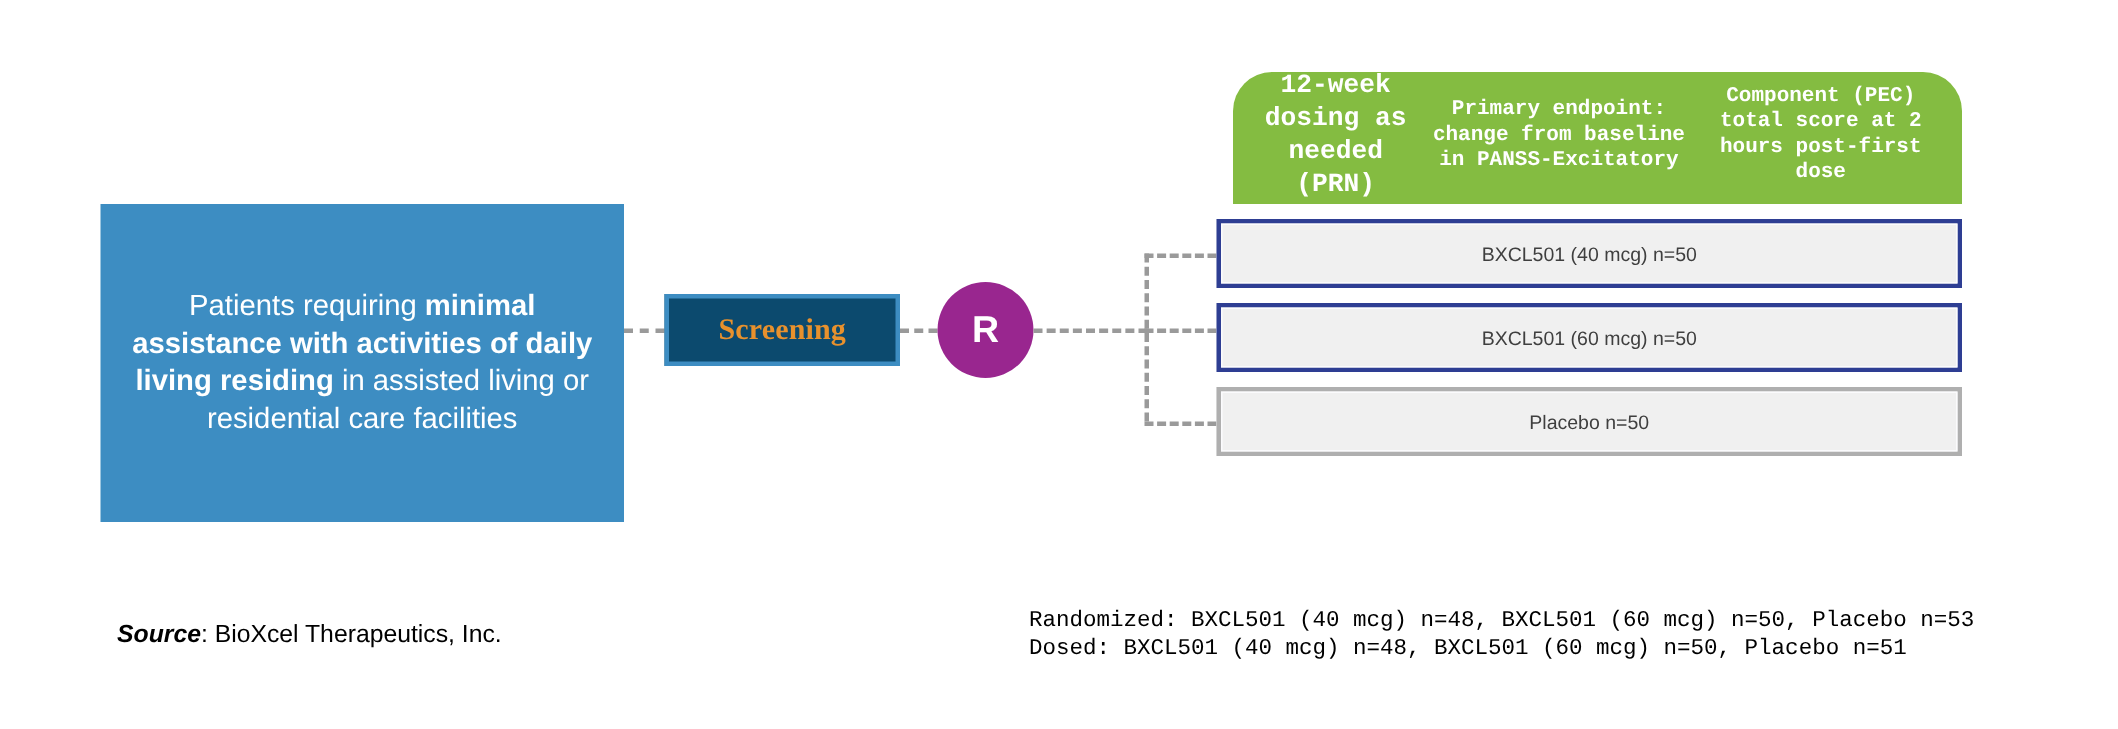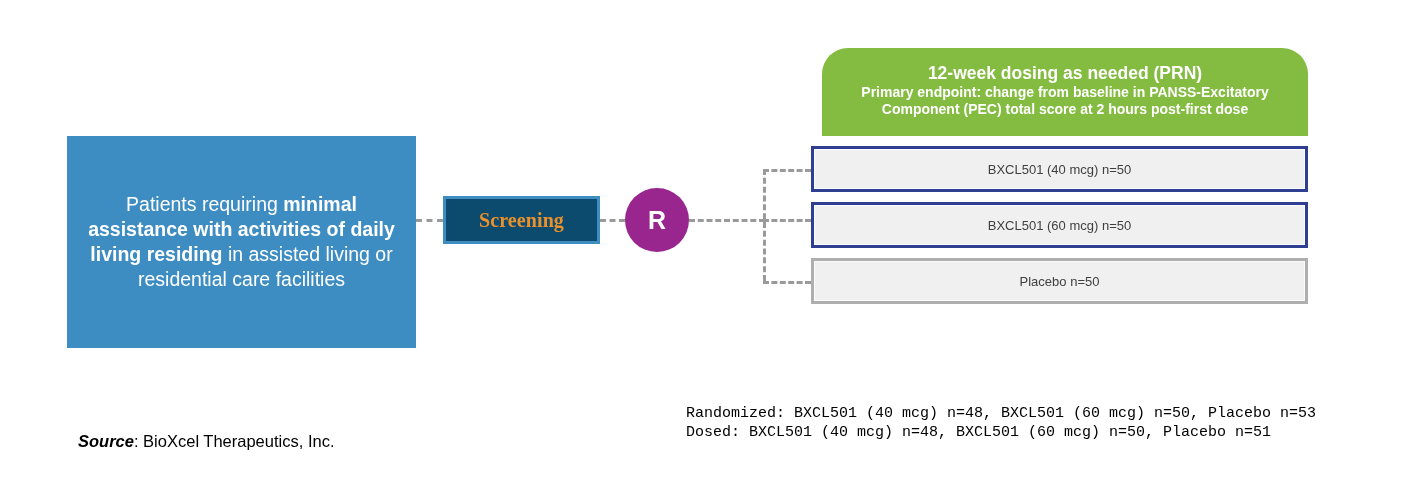--- a/index.html
+++ b/index.html
@@ -100,24 +100,25 @@
   .prn-header {
     position: absolute;
     left: 822px;
     top: 48px;
     width: 486px;
     height: 88px;
     background: #84BC41;
     border-radius: 26px 26px 0 0;
     box-sizing: border-box;
     display: flex;
-    flex-direction: column;
+    flex-direction: row;
     align-items: center;
     justify-content: center;
     padding: 2px 10px 6px;
+    font-family: Liberation Mono, monospace;
   }
   .prn-title {
     color: #ffffff;
     font-size: 17.5px;
     font-weight: bold;
     line-height: 22px;
     text-align: center;
   }
   .prn-sub {
     color: #ffffff;
@@ -154,21 +155,21 @@
     font-weight: 400;
   }
   #arm-0 { top: 146px; height: 46px; }
   #arm-1 { top: 202px; height: 46px; }
   #arm-2 { top: 258px; height: 46px; }
 
   
   .source-note {
     position: absolute;
     left: 78px;
-    top: 432px;
+    top: 414px;
     font-size: 16.5px;
     color: #000000;
     white-space: nowrap;
   }
   .source-note .src-word {
     font-style: italic;
     font-weight: 600;
   }
   .enrollment-notes {
     position: absolute;

